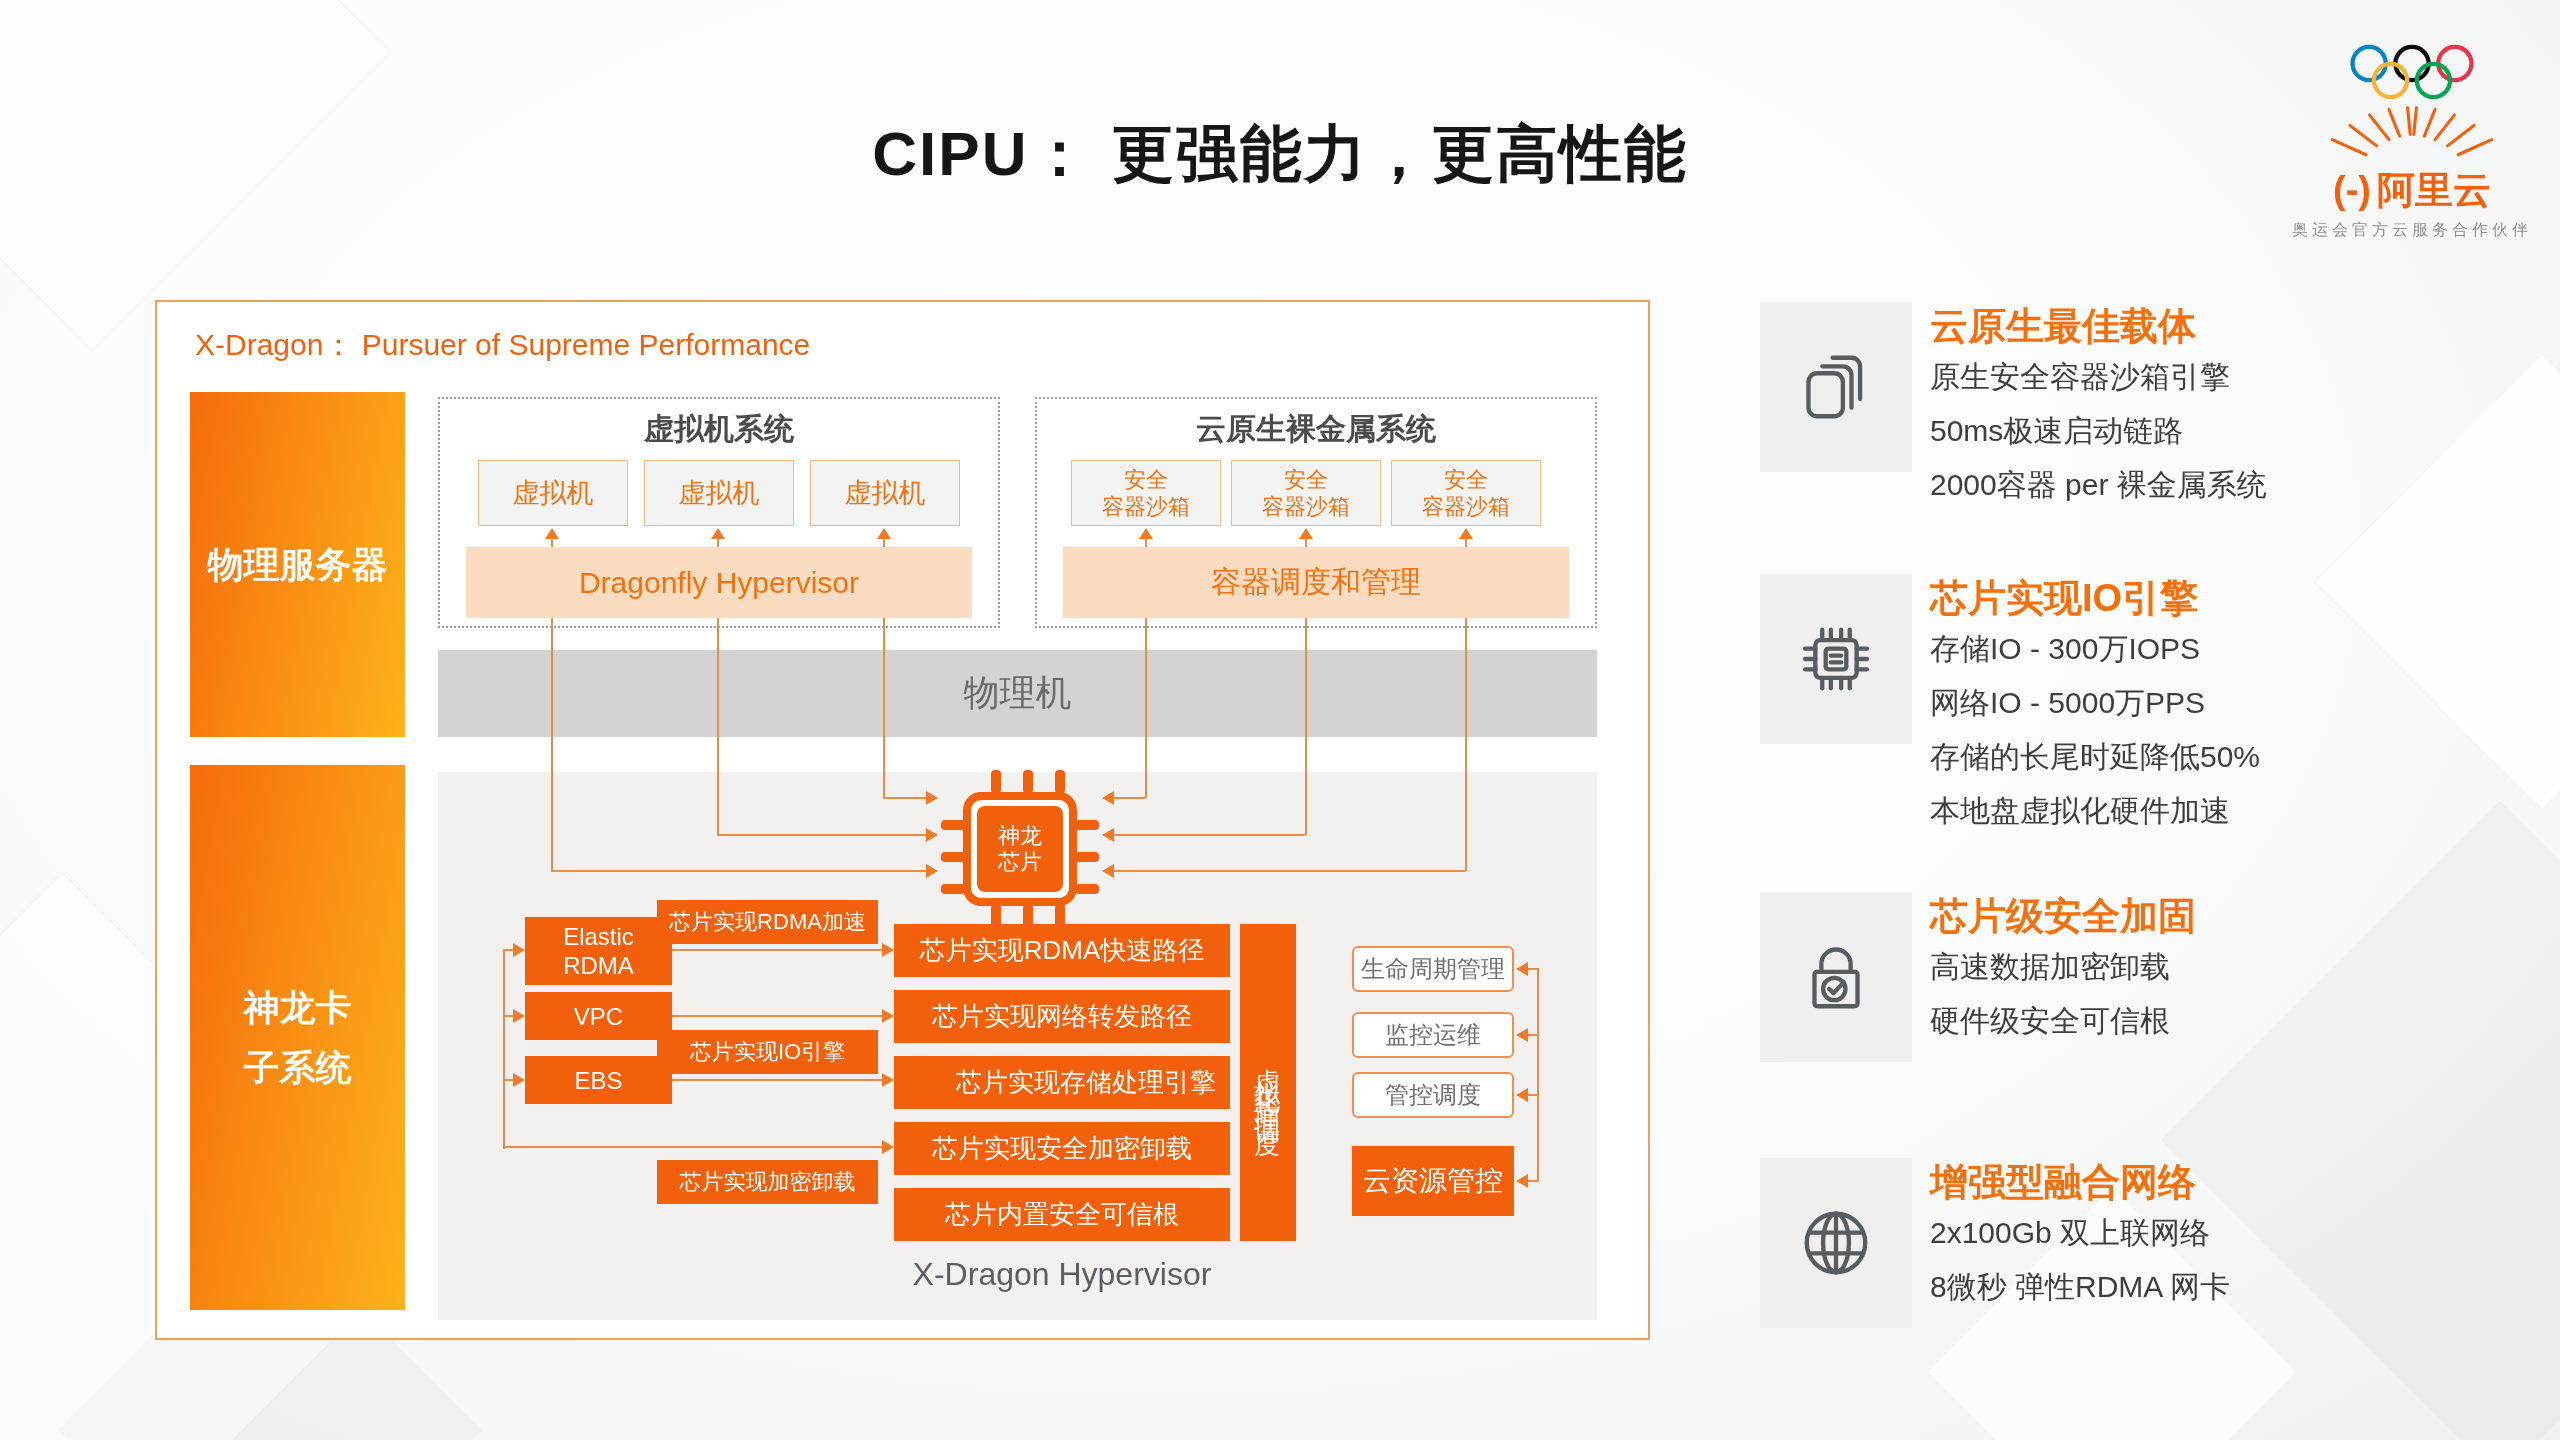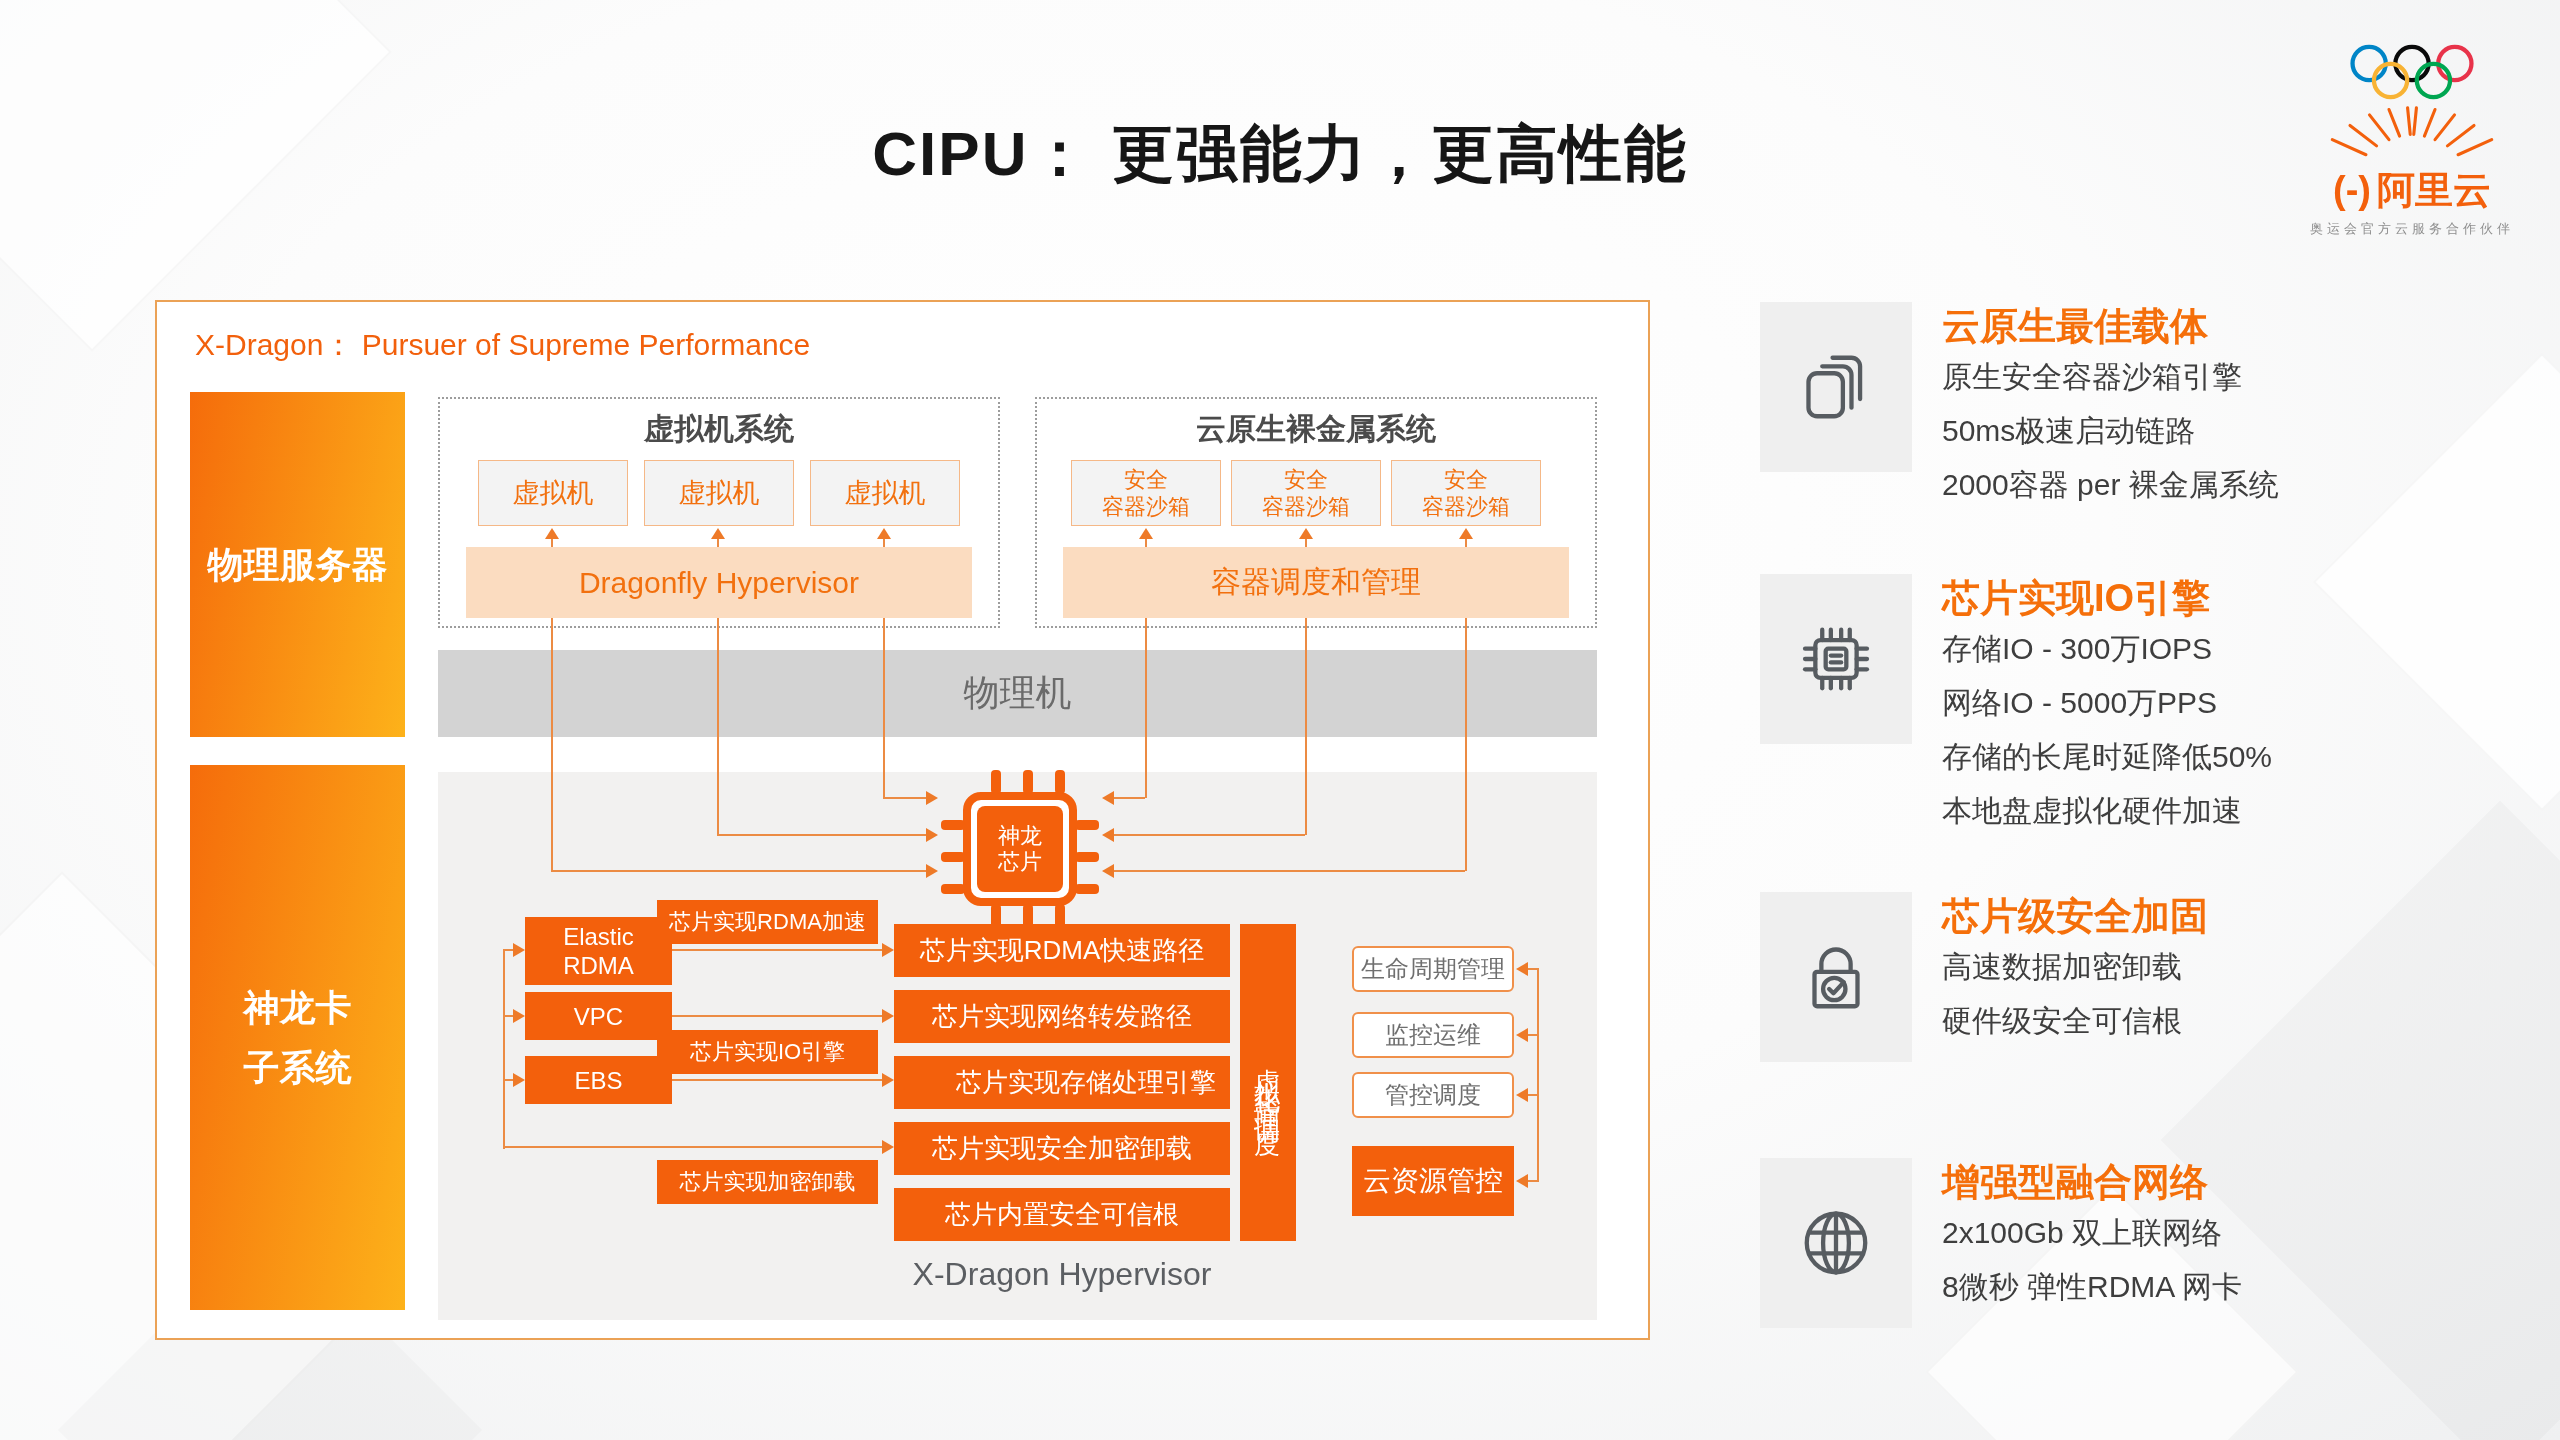--- a/index.html
+++ b/index.html
@@ -10,21 +10,21 @@
   }
   .bgshape{position:absolute;pointer-events:none;}
   .abs{position:absolute;box-sizing:border-box;}
   
   .slide-title{left:0;top:112px;width:2560px;text-align:center;
     font-size:62px;font-weight:bold;color:#161616;letter-spacing:2px;}
   
   .logo{left:2287px;top:42px;width:250px;text-align:center;}
   .logo .brand{color:#F3600C;font-size:38px;font-weight:bold;line-height:44px;}
   .logo .brand .bk{font-weight:800;margin-right:6px;}
-  .logo .tagline{margin-top:8px;font-size:13px;letter-spacing:4px;color:#8f8f8f;}
+  .logo .tagline{margin-top:8px;font-size:16px;letter-spacing:4px;color:#8f8f8f;}
   
   .panel{left:155px;top:300px;width:1495px;height:1040px;background:#fff;
     border:2px solid #EBA256;}
   .panel-heading{left:195px;top:325px;font-size:30px;color:#F2600C;}
   .gradbox{background:linear-gradient(100deg,#F56C0B 0%,#FDB21A 100%);
     color:#fff;font-weight:bold;display:flex;flex-direction:column;
     align-items:center;justify-content:center;text-align:center;}
   .gradbox .l{font-size:36px;line-height:60px;}
   .dashed{border:2px dotted #9d9d9d;background:#fff;}
   .dash-title{position:absolute;left:0;top:10px;width:100%;text-align:center;
@@ -61,21 +61,21 @@
   .svc .n1{font-size:24px;line-height:29px;}
   .tag{font-size:22px;}
   .engine{font-size:26px;}
   .schedbar{background:#F3600C;color:#fff;display:flex;align-items:center;justify-content:center;}
   .schedbar span{writing-mode:vertical-rl;letter-spacing:10px;font-size:26px;}
   .mgmt{background:#fff;border:2px solid #F0904A;border-radius:6px;color:#6f6f6f;
     font-size:24px;display:flex;align-items:center;justify-content:center;}
   .mgmt-solid{font-size:28px;}
   .caption{color:#5b5e62;font-size:32px;text-align:center;}
   
-  .feature{position:absolute;left:1760px;display:flex;gap:30px;width:700px;}
+  .feature{position:absolute;left:1760px;display:flex;gap:18px;width:700px;}
   .tile{width:152px;height:170px;background:#EFEFEF;display:flex;
     align-items:center;justify-content:center;flex:none;}
   .ftext{padding-top:0px;}
   .ftitle{font-size:38px;font-weight:bold;color:#F56F0A;line-height:48px;}
   .fline{font-size:30px;color:#3e3e3e;line-height:54px;white-space:nowrap;}
   .icon-svg{stroke:#575C61;stroke-width:5;fill:none;stroke-linecap:round;stroke-linejoin:round;}
 </style>
 </head>
 <body>
 

